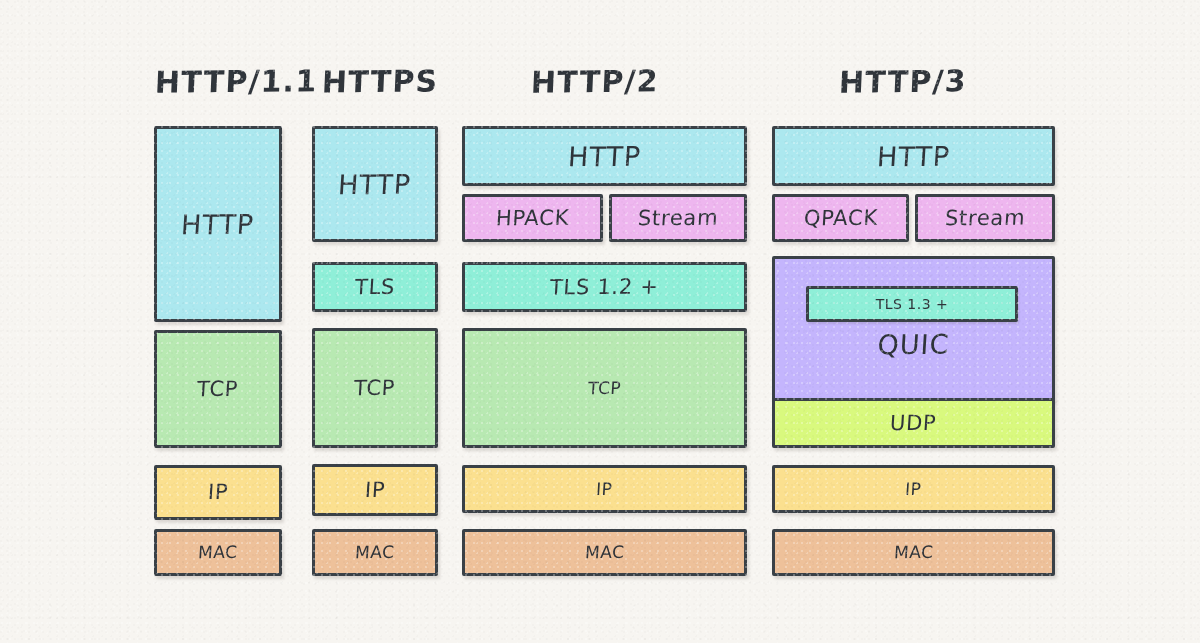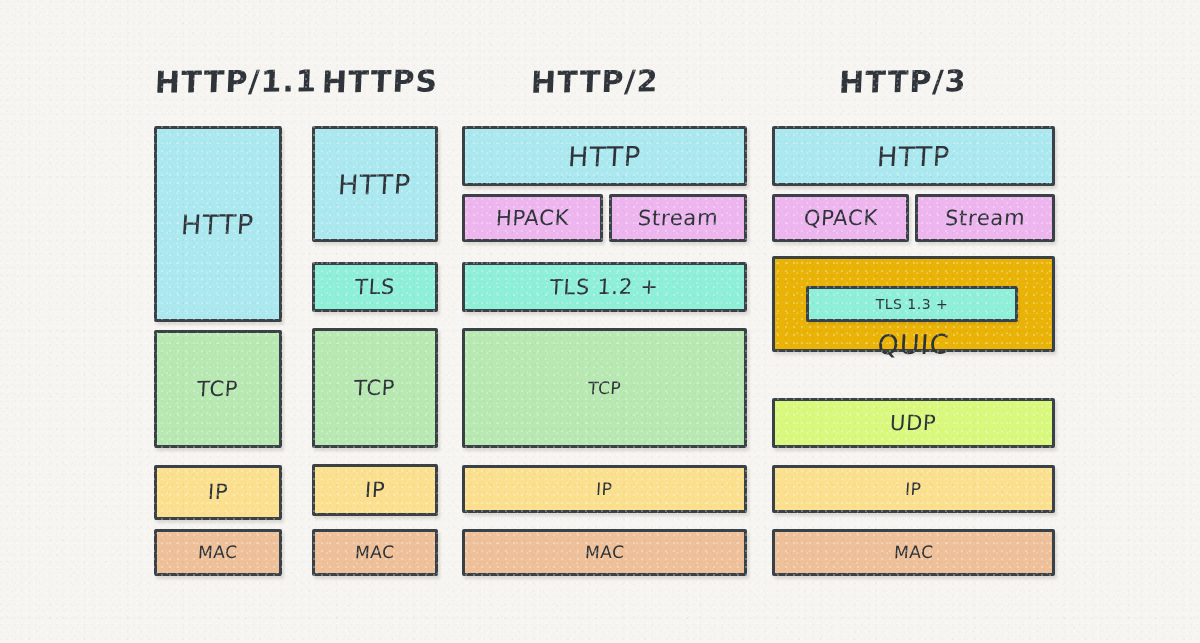--- a/index.html
+++ b/index.html
@@ -178,21 +178,21 @@
   </div>
 
   <div class="block" style="left:772px; top:194px; width:137px; height:48px; background:#eeb6ef;">
     <span class="label fs-md">QPACK</span>
   </div>
 
   <div class="block" style="left:915px; top:194px; width:140px; height:48px; background:#eeb6ef;">
     <span class="label fs-md">Stream</span>
   </div>
 
-  <div class="block container" style="left:772px; top:256px; width:283px; height:96px; background:#eab308;">
+  <div class="block container" style="left:772px; top:256px; width:283px; height:145px; background:#c4b5fd;">
     <div class="nested-block" style="left:31px; top:27px; width:212px; height:36px; background:#8fefd8;">
       <span class="label fs-xs">TLS 1.3 +</span>
     </div>
     <div class="quic-label label fs-lg" style="top:72px;">QUIC</div>
   </div>
 
   <div class="block" style="left:772px; top:398px; width:283px; height:50px; background:#d9f97e;">
     <span class="label fs-md">UDP</span>
   </div>
 

